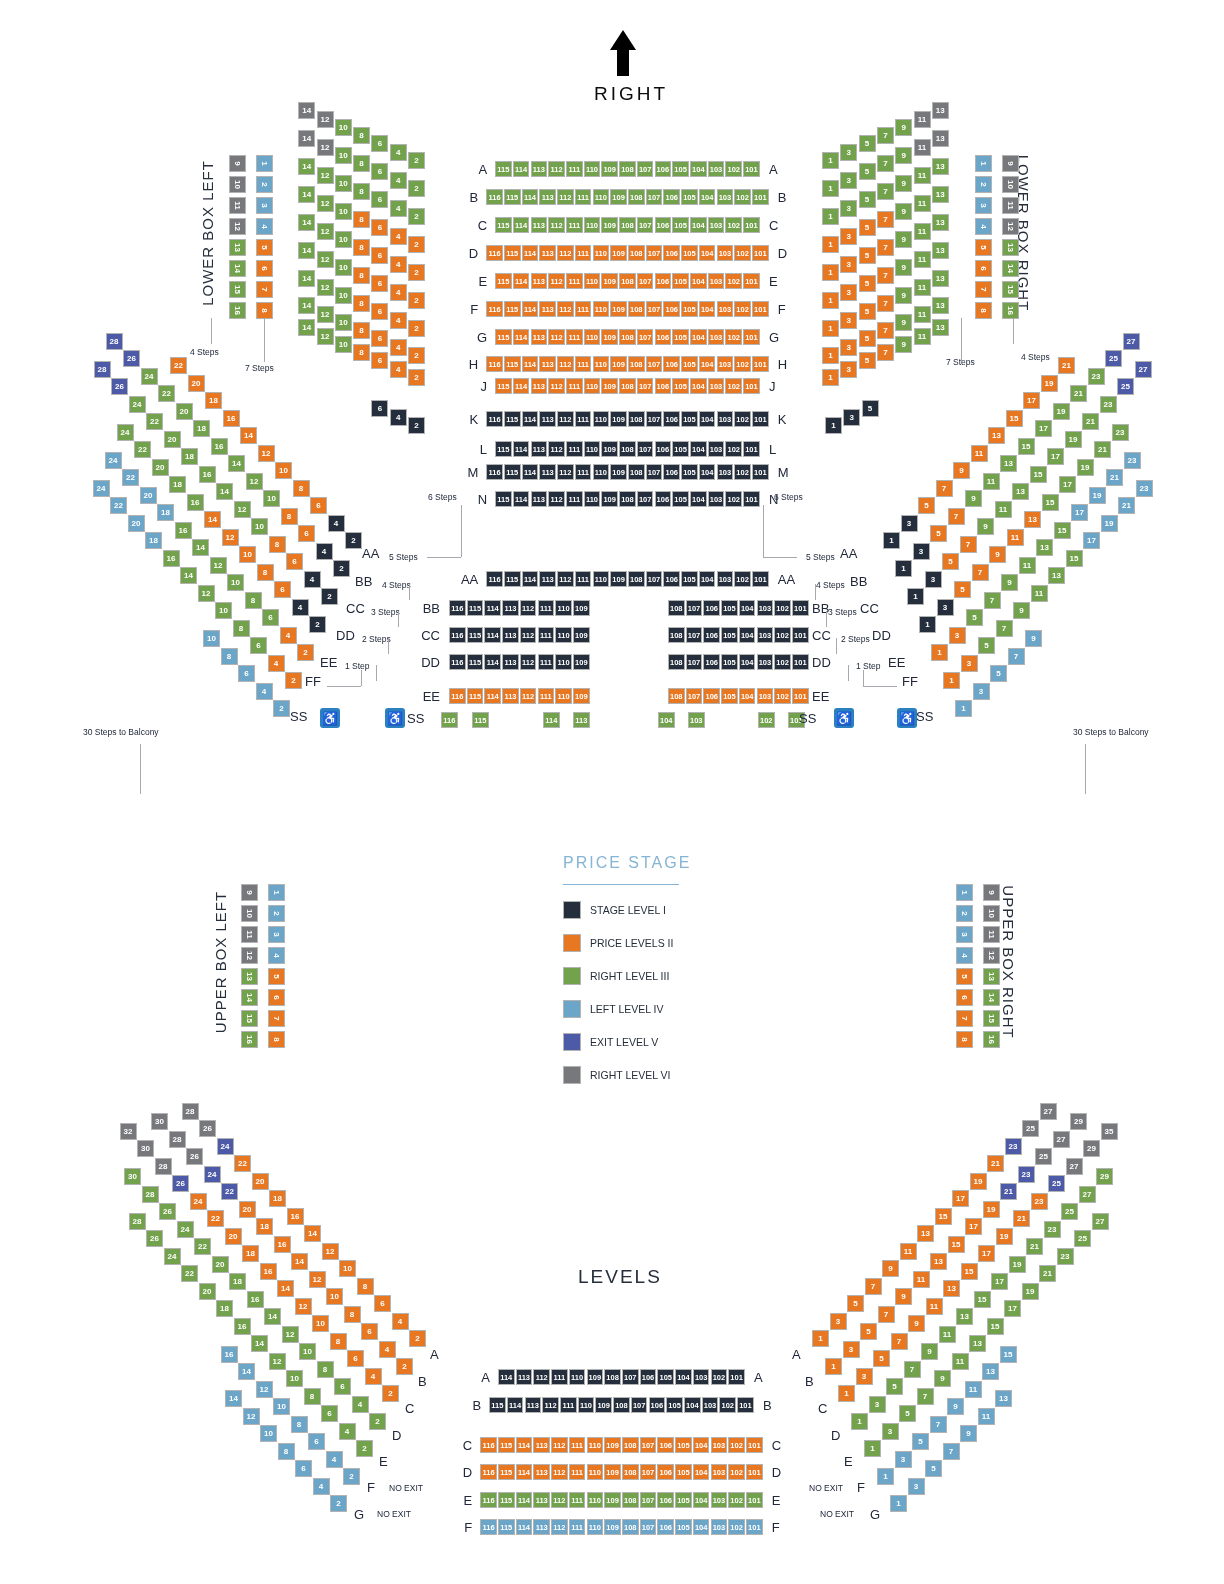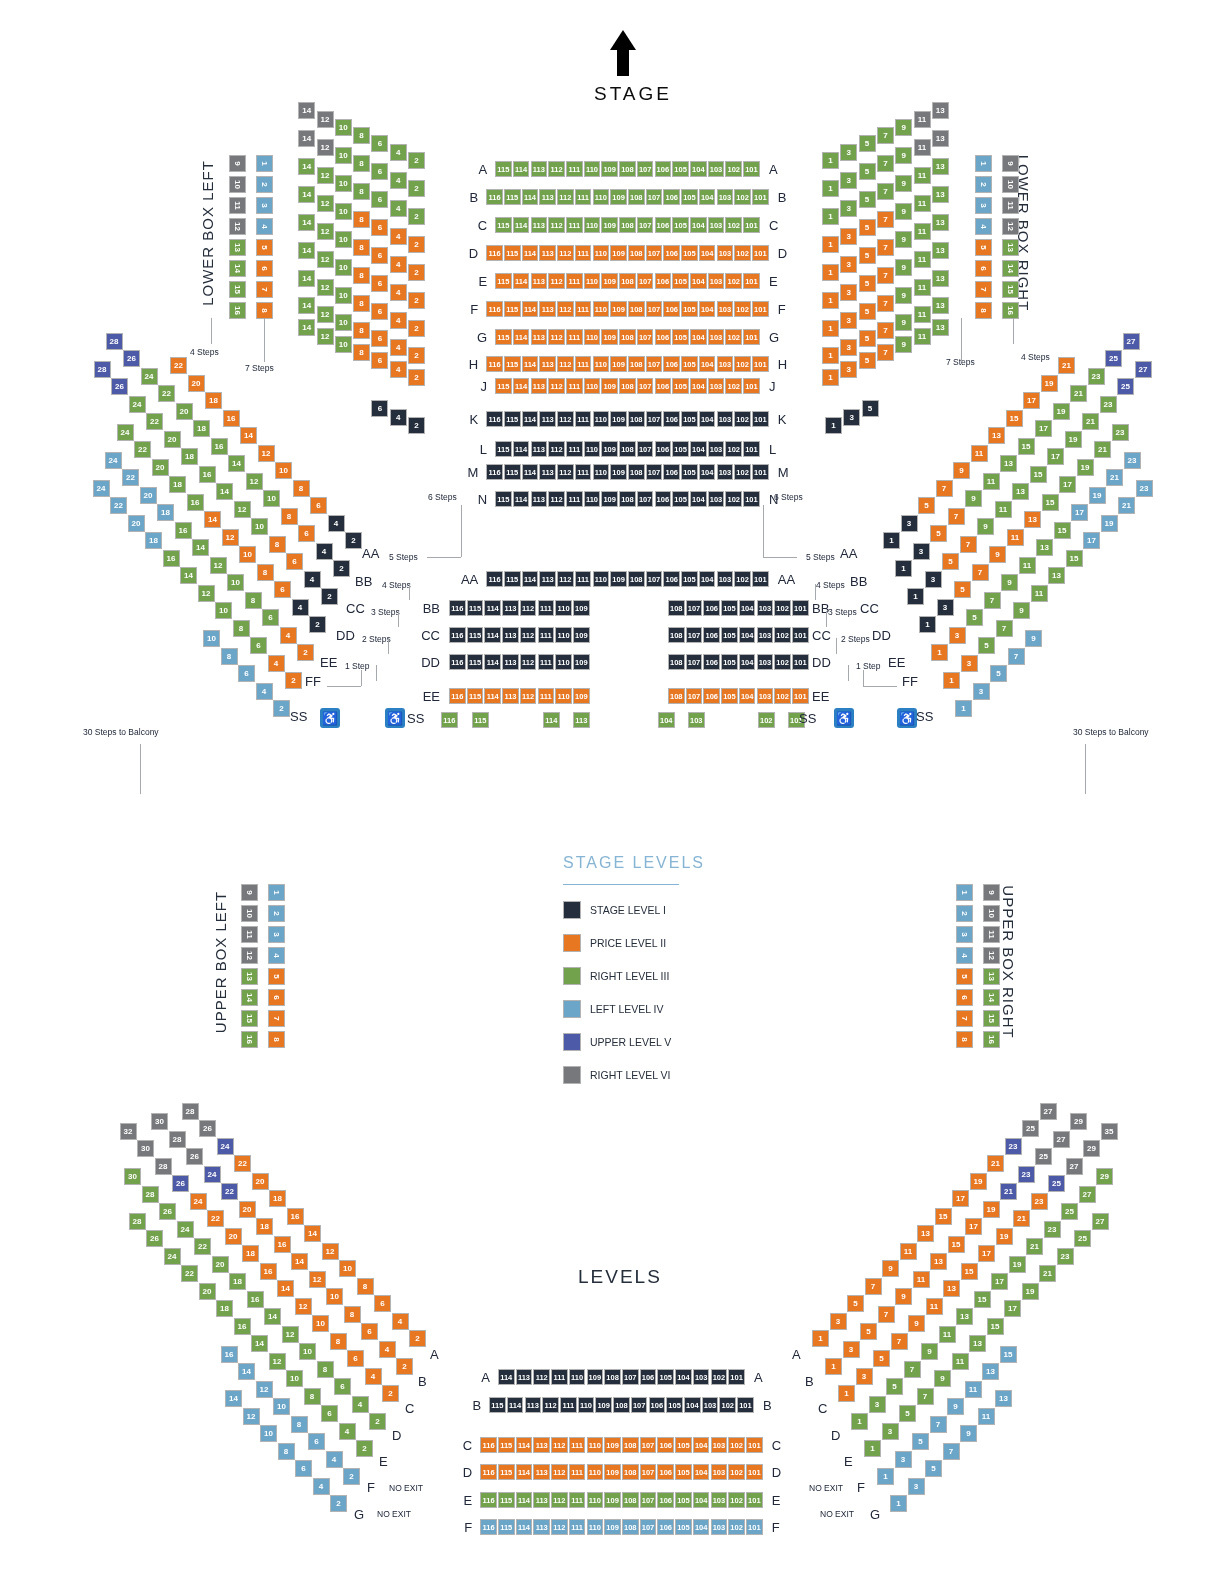--- a/index.html
+++ b/index.html
@@ -19,38 +19,38 @@
       justify-content:center;font-size:13px;}
 </style>
 </head>
 <body>
 
 <div id="canvas">
   <div>
     <div class="stage-tri" style="left:610px;top:30px;"></div>
     <div class="stage-shaft" style="left:617px;top:48px;width:12px;height:28px;"></div>
   </div>
-  <div class="lbl" style="left:594px;top:84px;font-size:19px;letter-spacing:3px;color:#0c0c0c;">STAGE</div>
+  <div class="lbl" style="left:594px;top:84px;font-size:19px;letter-spacing:3px;color:#0c0c0c;">RIGHT</div>
 
   <div class="lbl" style="left:578px;top:1267px;font-size:19px;letter-spacing:2px;color:#252e3b;">LEVELS</div>
 
   <div id="legend">
-    <div class="lbl" style="left:563px;top:855px;font-size:16px;letter-spacing:2px;color:#85b4d4;">STAGE LEVELS</div>
+    <div class="lbl" style="left:563px;top:855px;font-size:16px;letter-spacing:2px;color:#85b4d4;">PRICE STAGE</div>
     <div class="legend-underline" style="left:563px;top:884px;width:116px;"></div>
     <div id="legend-items">
         <div class="seat" style="left: 563px; top: 901px; width: 18px; height: 18px; background: rgb(36, 46, 60);"></div>
         <div class="lbl" style="left: 590px; top: 905px; font-size: 10.5px; color: rgb(37, 46, 59);">STAGE LEVEL I</div>
         <div class="seat" style="left: 563px; top: 934px; width: 18px; height: 18px; background: rgb(232, 119, 34);"></div>
-        <div class="lbl" style="left: 590px; top: 938px; font-size: 10.5px; color: rgb(37, 46, 59);">PRICE LEVEL II</div>
+        <div class="lbl" style="left: 590px; top: 938px; font-size: 10.5px; color: rgb(37, 46, 59);">PRICE LEVELS II</div>
         <div class="seat" style="left: 563px; top: 967px; width: 18px; height: 18px; background: rgb(115, 162, 76);"></div>
         <div class="lbl" style="left: 590px; top: 971px; font-size: 10.5px; color: rgb(37, 46, 59);">RIGHT LEVEL III</div>
         <div class="seat" style="left: 563px; top: 1000px; width: 18px; height: 18px; background: rgb(107, 166, 201);"></div>
         <div class="lbl" style="left: 590px; top: 1004px; font-size: 10.5px; color: rgb(37, 46, 59);">LEFT LEVEL IV</div>
         <div class="seat" style="left: 563px; top: 1033px; width: 18px; height: 18px; background: rgb(77, 90, 167);"></div>
-        <div class="lbl" style="left: 590px; top: 1037px; font-size: 10.5px; color: rgb(37, 46, 59);">UPPER LEVEL V</div>
+        <div class="lbl" style="left: 590px; top: 1037px; font-size: 10.5px; color: rgb(37, 46, 59);">EXIT LEVEL V</div>
         <div class="seat" style="left: 563px; top: 1066px; width: 18px; height: 18px; background: rgb(119, 120, 123);"></div>
         <div class="lbl" style="left: 590px; top: 1070px; font-size: 10.5px; color: rgb(37, 46, 59);">RIGHT LEVEL VI</div>
       </div>
   </div>
 
   <div id="gen">
       <div class="lbl" style="left: 207px; top: 233px; font-size: 15px; letter-spacing: 1px; color: rgb(37, 46, 59); transform: translate(-50%, -50%) rotate(-90deg); transform-origin: center center;">LOWER BOX LEFT</div>
       <div class="seat" style="left: 229px; top: 155px; width: 17px; height: 17px; background: rgb(119, 120, 123); font-size: 8px;">
         <span style="transform: rotate(90deg); display: block;">9</span>
       </div>

